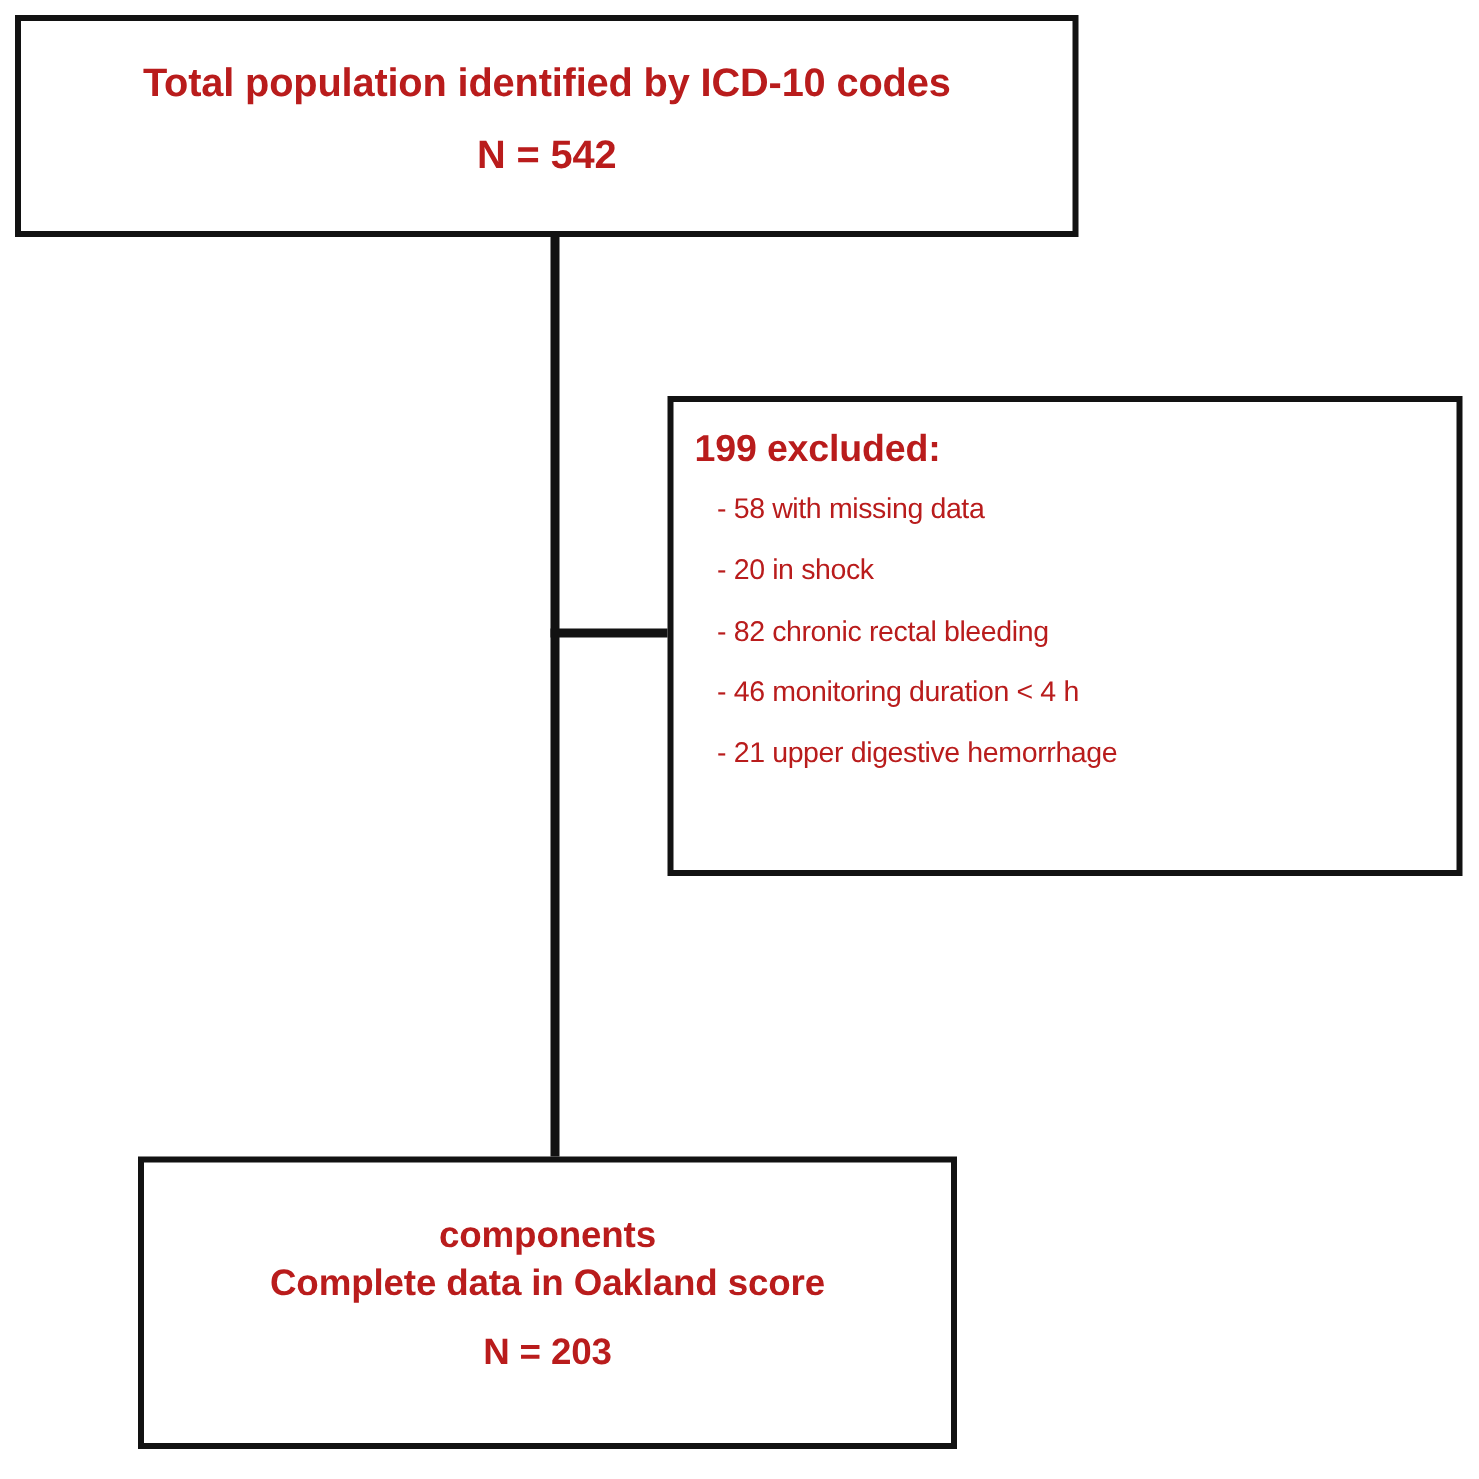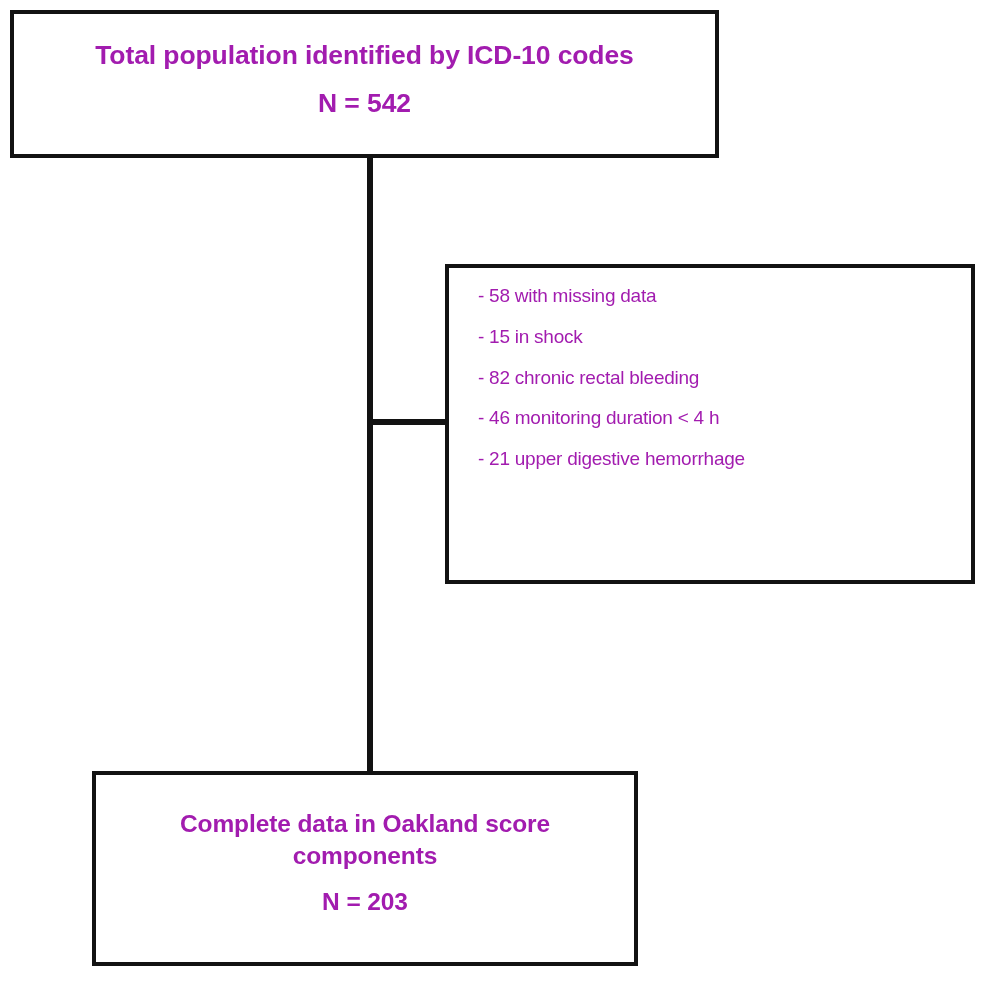--- a/index.html
+++ b/index.html
@@ -8,21 +8,21 @@
     padding: 0;
     background: #ffffff;
   }
   #canvas {
     position: relative;
     width: 986px;
     height: 986px;
     background: #ffffff;
     overflow: hidden;
     font-family: "Liberation Sans", "DejaVu Sans", sans-serif;
-    color: #a21caf;
+    color: #b91c1c;
     -webkit-font-smoothing: antialiased;
   }
 
   
   .node-box {
     position: absolute;
     box-sizing: border-box;
     background: #ffffff;
     border: 4px solid #121212;
   }
@@ -132,31 +132,32 @@
       <span class="line">Total population identified by ICD-10 codes</span>
       <span class="line count-line">N = 542</span>
     </div>
   </div>
 
   <div class="connector" id="connector-vertical"></div>
   <div class="connector" id="connector-branch"></div>
 
   <div class="node-box" id="box-excluded">
     <div id="excluded-inner">
+      <div id="excluded-heading">199 excluded:</div>
       <ul class="excluded-list">
         <li>- 58 with missing data</li>
-        <li>- 15 in shock</li>
+        <li>- 20 in shock</li>
         <li>- 82 chronic rectal bleeding</li>
         <li>- 46 monitoring duration &lt; 4 h</li>
         <li>- 21 upper digestive hemorrhage</li>
       </ul>
     </div>
   </div>
 
   <div class="node-box" id="box-bottom">
     <div class="centered-text">
+      <span class="line">components</span>
       <span class="line">Complete data in Oakland score</span>
-      <span class="line">components</span>
       <span class="line count-line">N = 203</span>
     </div>
   </div>
 
 </div>
 
 </body></html>

